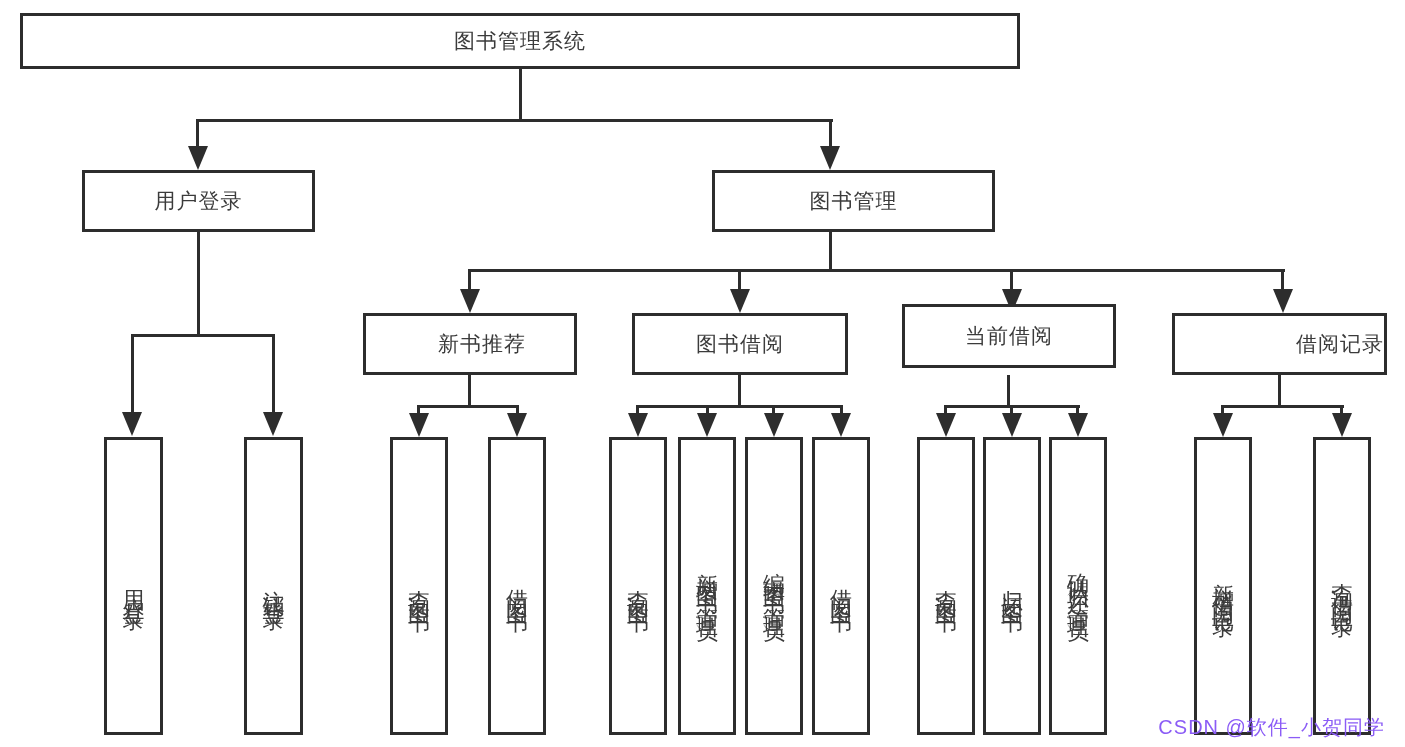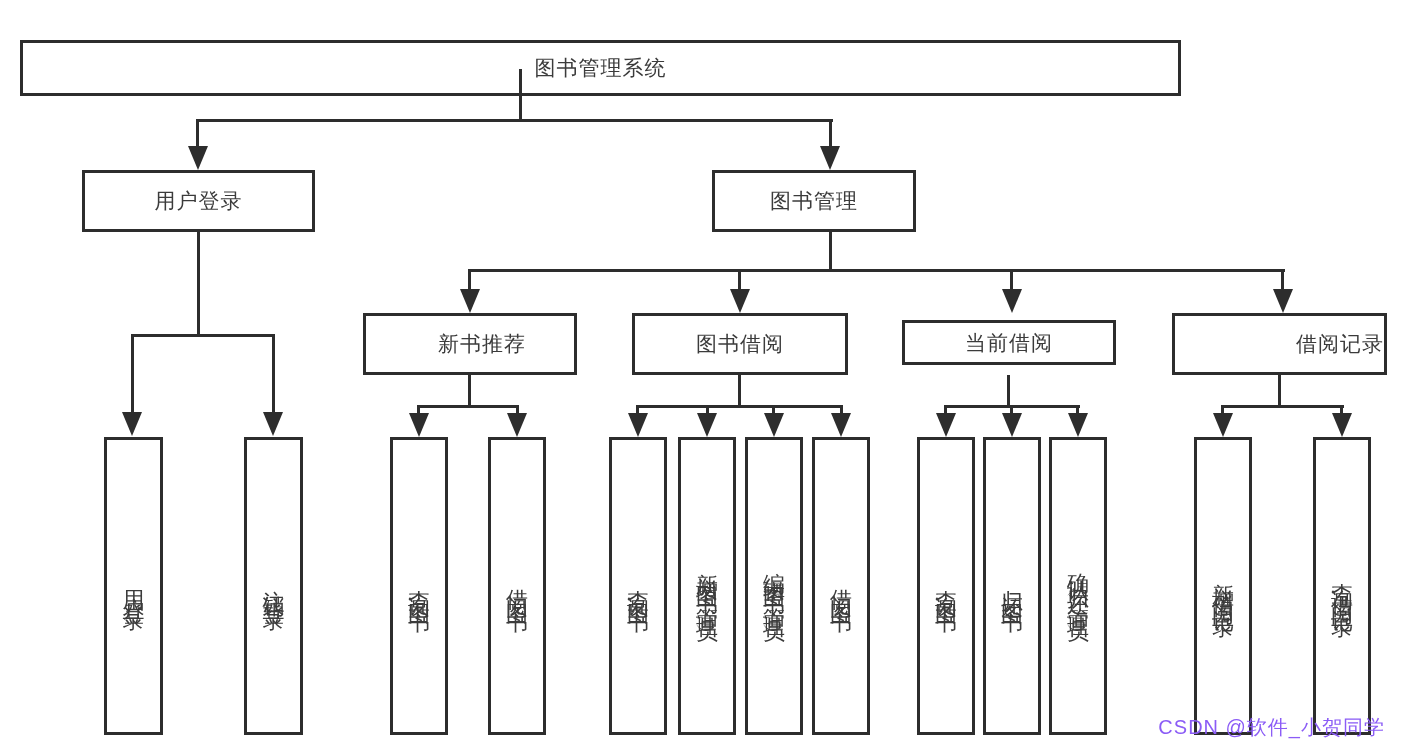--- a/index.html
+++ b/index.html
@@ -58,35 +58,35 @@
     color: #8b5cf6;
     letter-spacing: 1px;
     z-index: 10;
   }
 </style>
 </head>
 <body>
 
 <div class="canvas">
 
-  <div class="box" style="left:20px; top:13px; width:1161px; height:56px;margin-top:27px;">
+  <div class="box" style="left:20px; top:13px; width:1000px; height:56px;">
     <span>图书管理系统</span>
   </div>
 
   <div class="vline" style="left:519px; top:69px; height:52px;"></div>
   <div class="hline" style="left:196px; top:119px; width:637px;"></div>
   <div class="vline" style="left:196px; top:119px; height:30px;"></div>
   <div class="arrowhead" style="left:188px; top:146px;"></div>
   <div class="vline" style="left:829px; top:119px; height:30px;"></div>
   <div class="arrowhead" style="left:820px; top:146px;"></div>
 
   <div class="box" style="left:82px; top:170px; width:233px; height:62px;">
     <span>用户登录</span>
   </div>
-  <div class="box" style="left:712px; top:170px; width:204px; height:62px;">
+  <div class="box" style="left:712px; top:170px; width:283px; height:62px;">
     <span>图书管理</span>
   </div>
 
   <div class="vline" style="left:197px; top:232px; height:104px;"></div>
   <div class="hline" style="left:131px; top:334px; width:144px;"></div>
   <div class="vline" style="left:131px; top:334px; height:80px;"></div>
   <div class="arrowhead" style="left:122px; top:412px;"></div>
   <div class="vline" style="left:272px; top:334px; height:80px;"></div>
   <div class="arrowhead" style="left:263px; top:412px;"></div>
 
@@ -107,21 +107,21 @@
   <div class="arrowhead" style="left:1002px; top:289px;"></div>
   <div class="vline" style="left:1281px; top:269px; height:22px;"></div>
   <div class="arrowhead" style="left:1273px; top:289px;"></div>
 
   <div class="box" style="left:363px; top:313px; width:214px; height:62px;padding-left:24px;">
     <span>新书推荐</span>
   </div>
   <div class="box" style="left:632px; top:313px; width:216px; height:62px;justify-content:center;">
     <span>图书借阅</span>
   </div>
-  <div class="box" style="left:902px; top:320px; width:214px; height:45px;font-family:Liberation Serif, serif;">
+  <div class="box" style="left:902px; top:304px; width:214px; height:64px;font-family:Liberation Serif, serif;">
     <span>当前借阅</span>
   </div>
   <div class="box" style="left:1172px; top:313px; width:215px; height:62px;justify-content:flex-end;">
     <span>借阅记录</span>
   </div>
 
   <div class="vline" style="left:468px; top:375px; height:32px;"></div>
   <div class="hline" style="left:417px; top:405px; width:102px;"></div>
   <div class="vline" style="left:417px; top:405px; height:10px;"></div>
   <div class="arrowhead" style="left:409px; top:413px;"></div>

